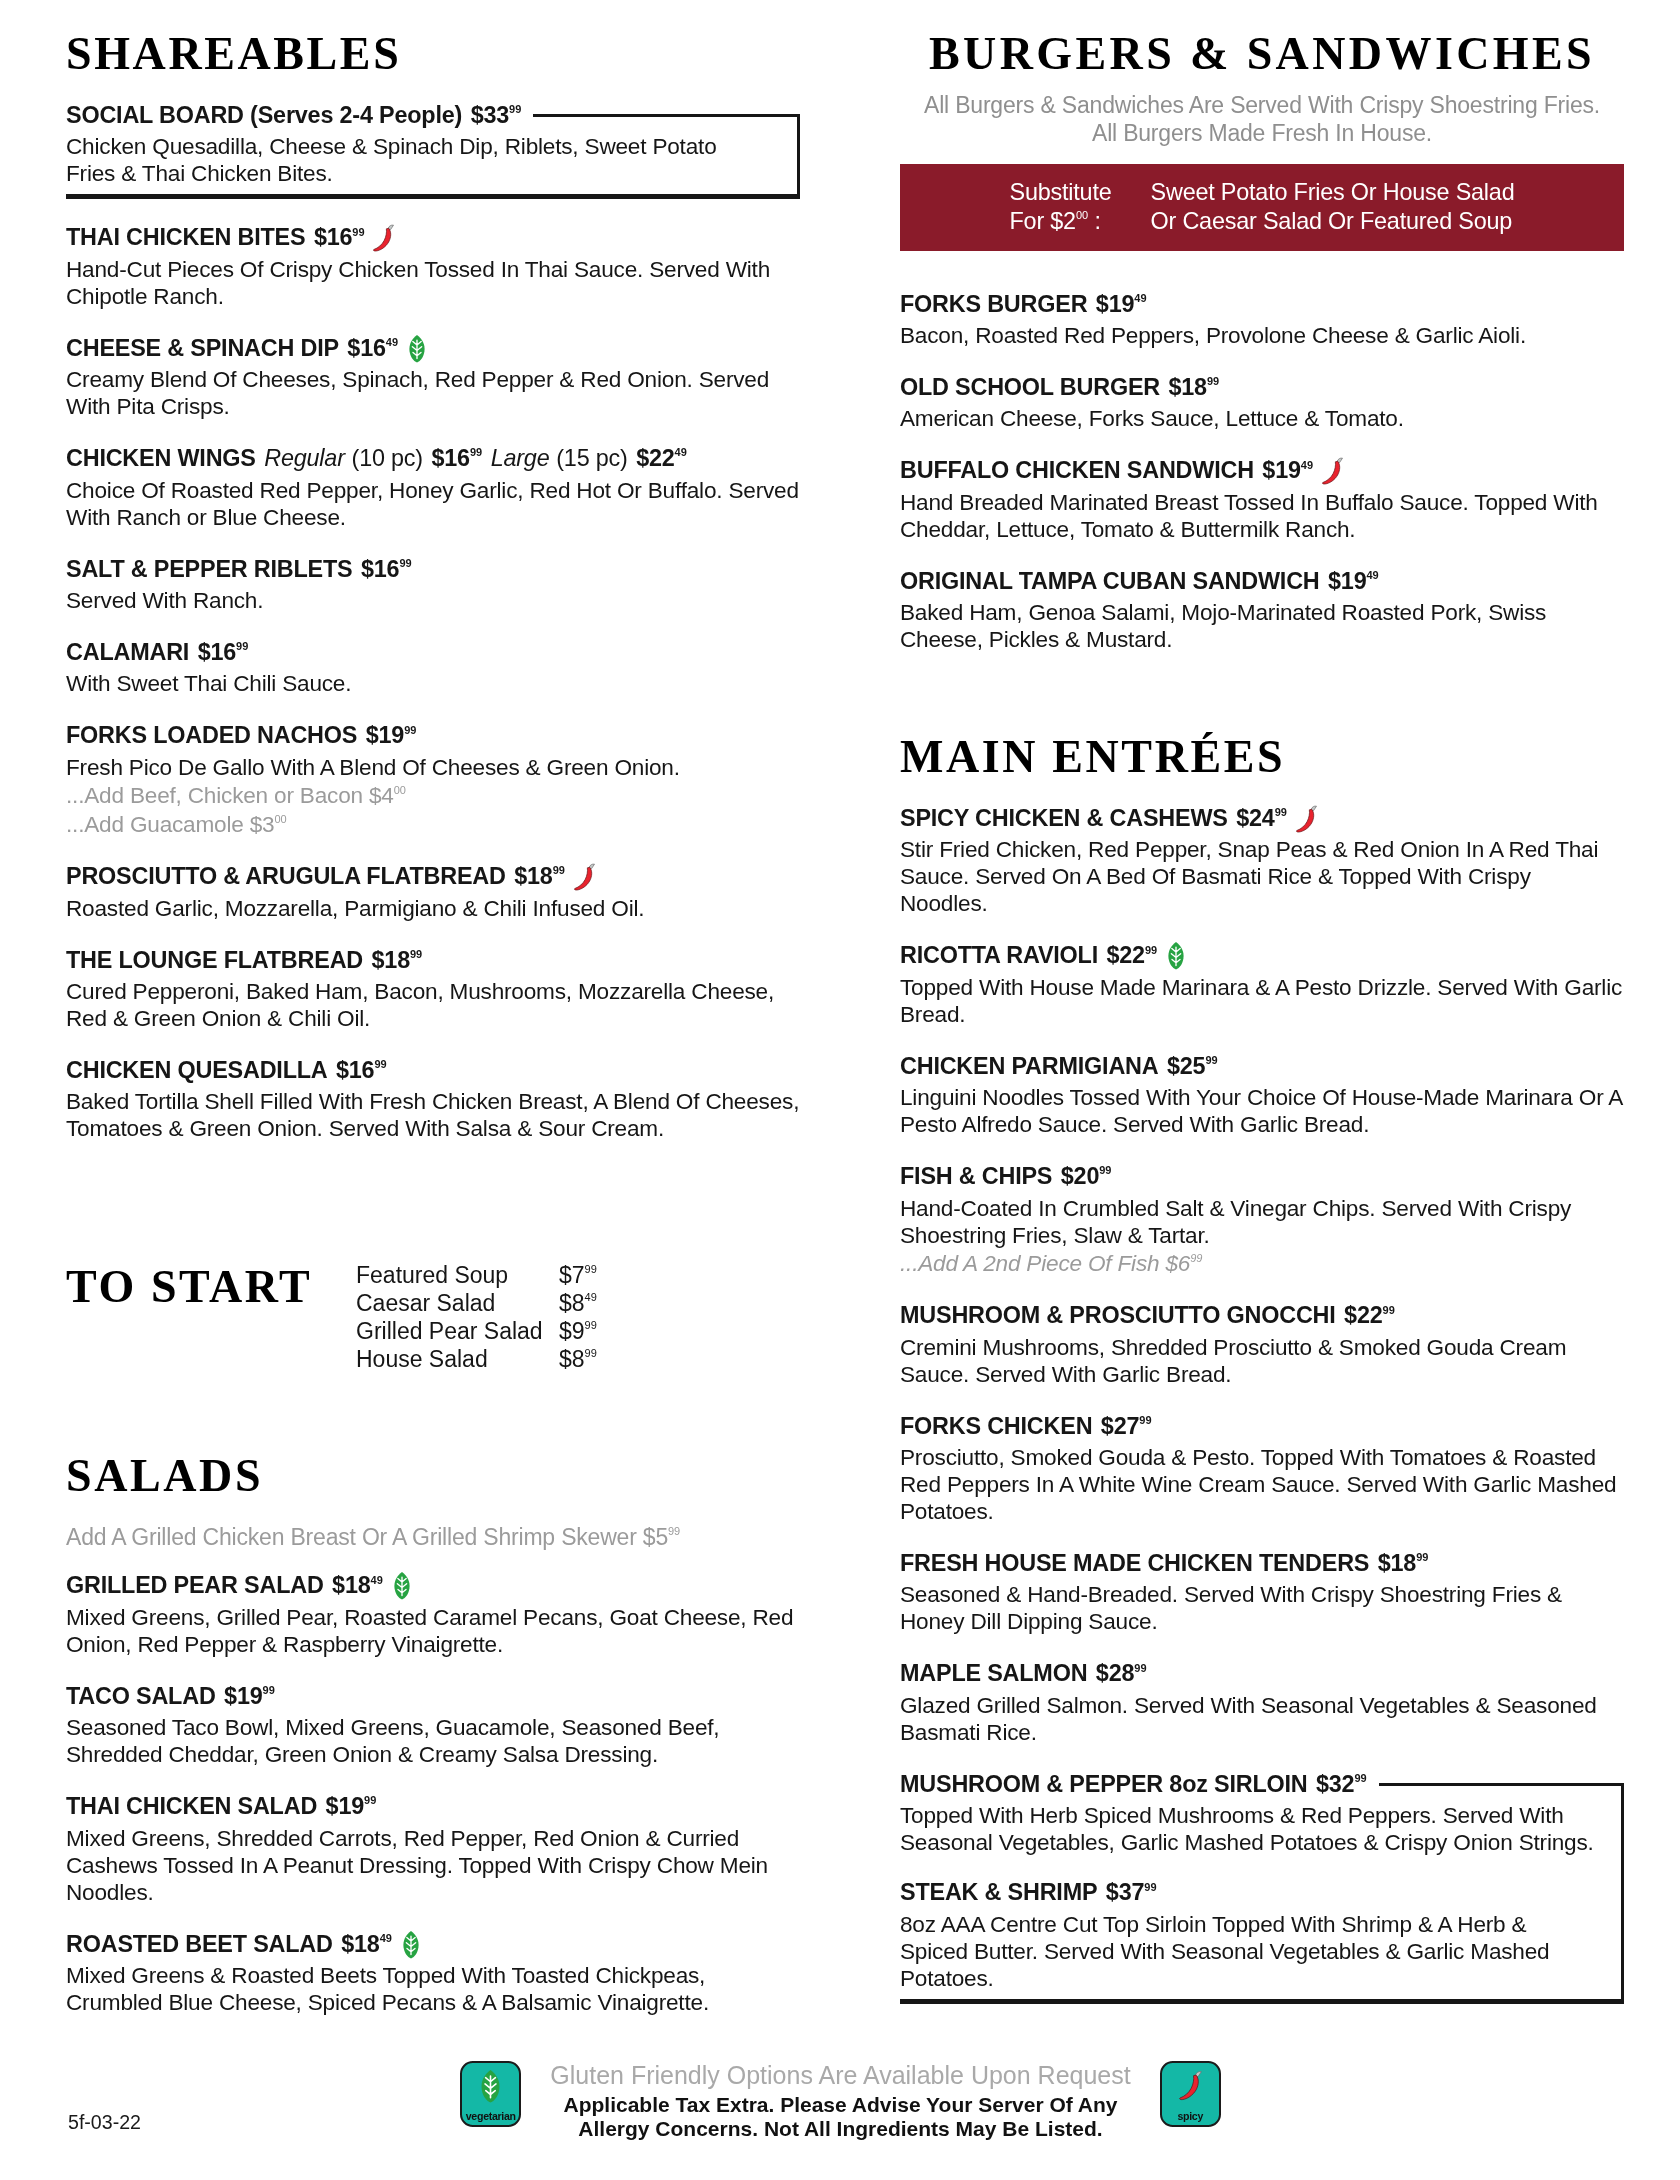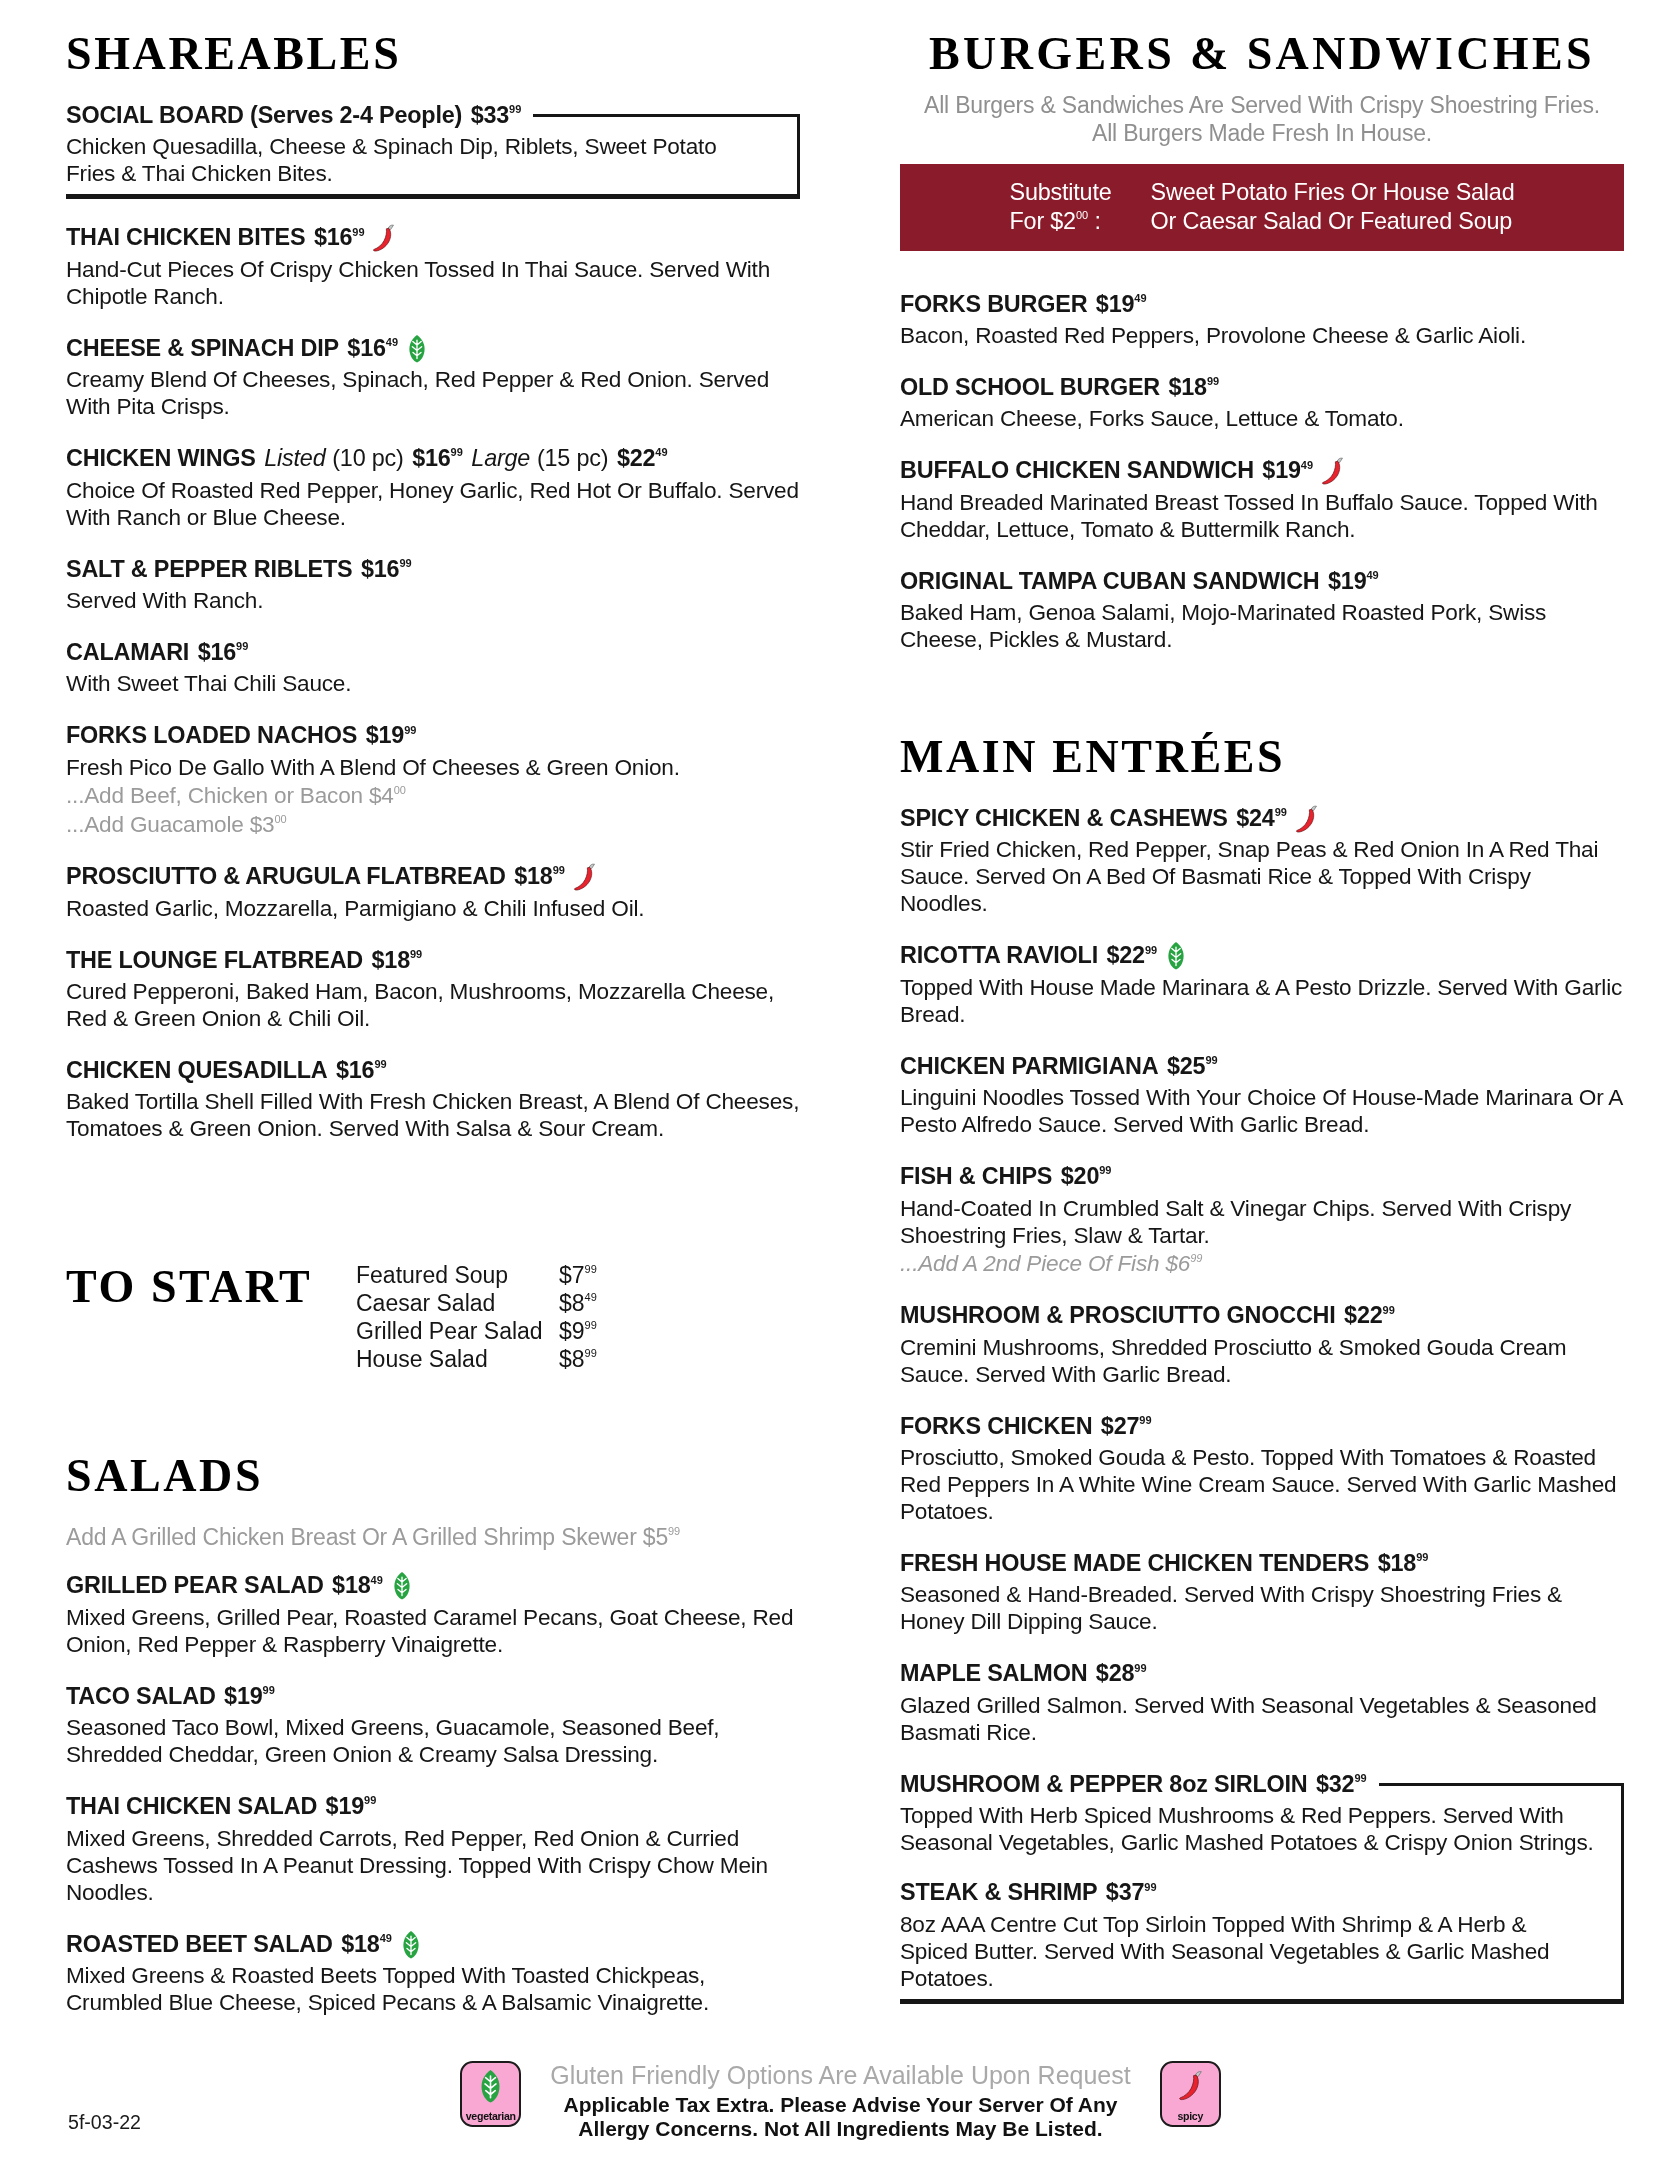--- a/index.html
+++ b/index.html
@@ -58,21 +58,21 @@
     background:#8a1b2a;color:#ffffff;height:87px;margin:17px 0 39px 0;
     display:flex;align-items:center;justify-content:center;gap:39px;
     font-size:23.4px;line-height:29px;letter-spacing:-0.2px;
   }
   .banner-label,.banner-text{text-align:left}
   .sub-banner .cents{color:#fff}
 
   
   .footer-center{display:flex;justify-content:center;align-items:flex-start;gap:29px}
   .footer-badge{
-    width:61px;height:66px;border:2.6px solid #1b1b1b;border-radius:12.8px;background:#f9a8d4;
+    width:61px;height:66px;border:2.6px solid #1b1b1b;border-radius:12.8px;background:#14b8a6;
     display:flex;flex-direction:column;align-items:center;justify-content:space-between;
     padding:6px 2.6px 3.4px 2.6px;box-sizing:border-box;flex:0 0 auto;
   }
   .footer-badge .badge-label{font-size:10.6px;font-weight:700;letter-spacing:-0.3px;color:#111}
   .footer-text{text-align:center}
   .gluten-line{font-size:25px;color:#a9a9a9;line-height:29px;margin:0 0 3.4px 0}
   .tax-line{font-size:21px;font-weight:700;color:#111;line-height:24px;margin:0}
 </style>
 </head>
 <body>
@@ -114,21 +114,21 @@
             <path d="M15 7.5 L15 30.5 M15 13.5 L9.8 9.2 M15 13.5 L20.2 9.2 M15 20.5 L9.2 15.8 M15 20.5 L20.8 15.8 M15 27 L10 23 M15 27 L20 23" stroke="#ffffff" stroke-width="1.7" fill="none" stroke-linecap="round"></path>
           </svg>
         </span>
     </div>
     <p class="desc">Creamy Blend Of Cheeses, Spinach, Red Pepper &amp; Red Onion. Served With Pita Crisps.</p>
   </div>
 
   <div class="item">
     <div class="title-row">
       <span class="item-name">CHICKEN WINGS</span>
-      <span class="wings-label">Listed</span>
+      <span class="wings-label">Regular</span>
       <span class="wings-qty">(10 pc)</span>
       <span class="price"><span>$16</span><sup class="cents">99</sup></span>
       <span class="wings-label">Large</span>
       <span class="wings-qty">(15 pc)</span>
       <span class="price"><span>$22</span><sup class="cents">49</sup></span>
     </div>
     <p class="desc">Choice Of Roasted Red Pepper, Honey Garlic, Red Hot Or Buffalo. Served With Ranch or Blue Cheese.</p>
   </div>
 
   <div class="item">

